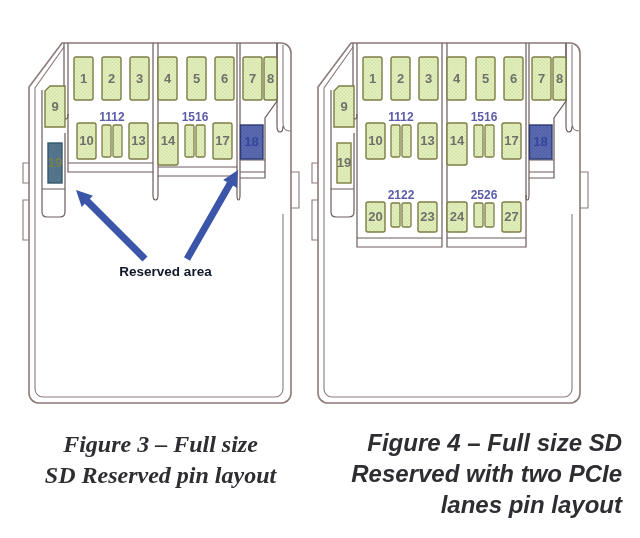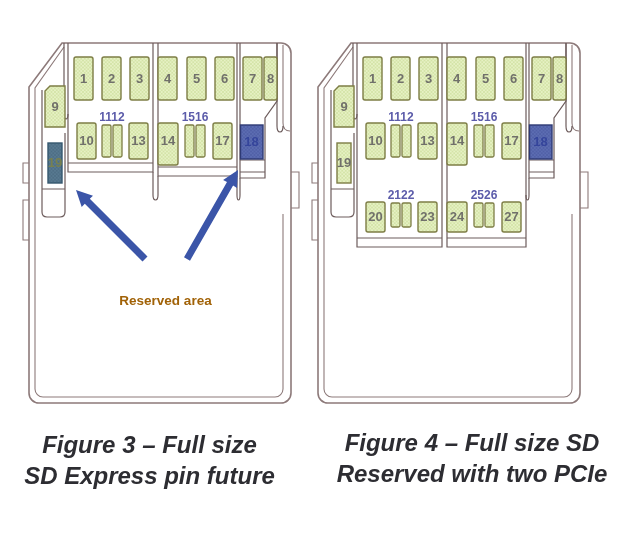--- a/index.html
+++ b/index.html
@@ -6,25 +6,25 @@
   .page{position:relative;width:640px;height:538px;background:#ffffff;overflow:hidden;
         font-family:"Liberation Sans",sans-serif;}
   svg{position:absolute;left:0;top:0;}
   .pin-num{font-family:"Liberation Sans",sans-serif;font-size:13px;font-weight:600;fill:#70706a;
            text-anchor:middle;}
   .pin-num-blue{fill:#35459b;}
   .pin-num-olive{fill:#77804f;}
   .grp-num{font-family:"Liberation Sans",sans-serif;font-size:12px;font-weight:600;fill:#5c5caa;
            text-anchor:middle;}
   .annotation{position:absolute;left:78px;top:264px;width:175px;text-align:center;
-              font-size:13.5px;font-weight:bold;color:#a16207;line-height:15.5px;margin-top:29px;}
+              font-size:13.5px;font-weight:bold;color:#0f172a;line-height:15.5px;}
   .caption{position:absolute;text-align:center;font-style:italic;font-weight:600;
            font-size:24px;color:#2d2d32;line-height:31px;}
-  .caption.fig3{left:7px;top:429px;width:285px;}
-  .caption.fig4{left:322px;top:427px;width:300px;}
+  .caption.fig3{left:18px;top:429px;width:285px;font-family:Liberation Serif, serif;}
+  .caption.fig4{left:322px;top:427px;width:300px;text-align:right;}
 </style>
 </head>
 <body>
 
 <div class="page">
 
 <svg width="640" height="538" viewBox="0 0 640 538">
   <defs>
     <pattern id="gh" width="3.5" height="3.5" patternUnits="userSpaceOnUse">
       <rect width="3.5" height="3.5" fill="#e6f1c4"></rect>
@@ -168,20 +168,21 @@
   <polygon points="76,190 93,195.7 89.8,198.8 147.5,256.5 142.5,261.5 84.8,203.8 81.7,207" fill="#3b55a8"></polygon>
   <polygon points="238,170 237,187.9 233.1,185.6 190,260.7 184,257.3 227,182.1 223.1,179.9" fill="#3b55a8"></polygon>
 </svg>
 
 <div class="annotation">
   <div>Reserved area</div>
 </div>
 
 <div class="caption fig3">
   <div>Figure 3 – Full size</div>
-  <div>SD Express pin future</div>
+  <div>SD Reserved pin layout</div>
 </div>
 <div class="caption fig4">
   <div>Figure 4 – Full size SD</div>
   <div>Reserved with two PCIe</div>
+  <div>lanes pin layout</div>
 </div>
 
 </div>
 
 </body></html>

